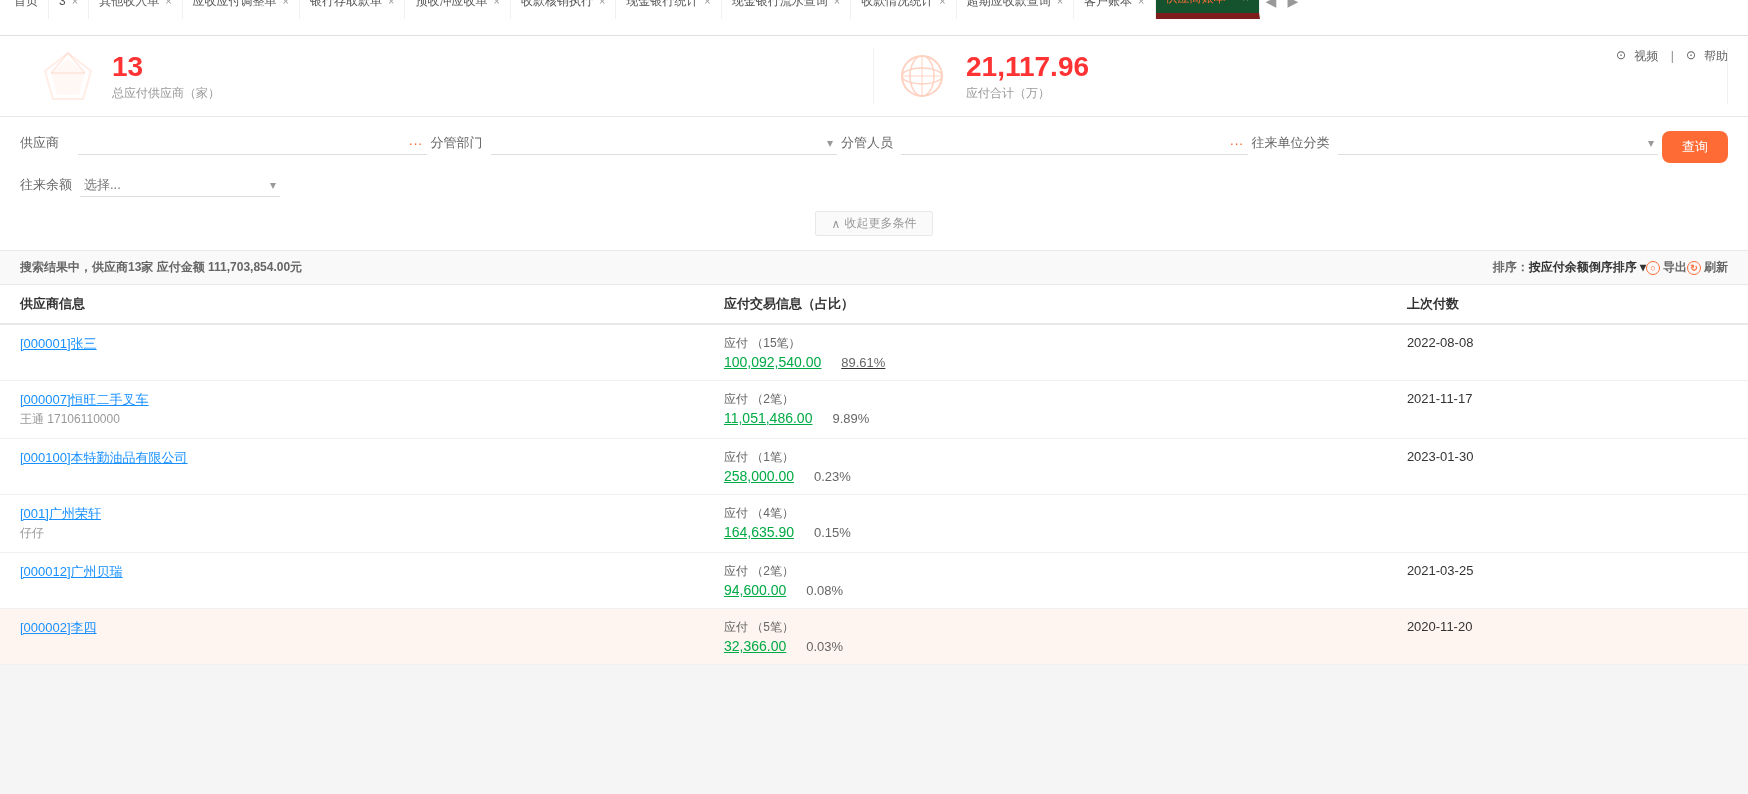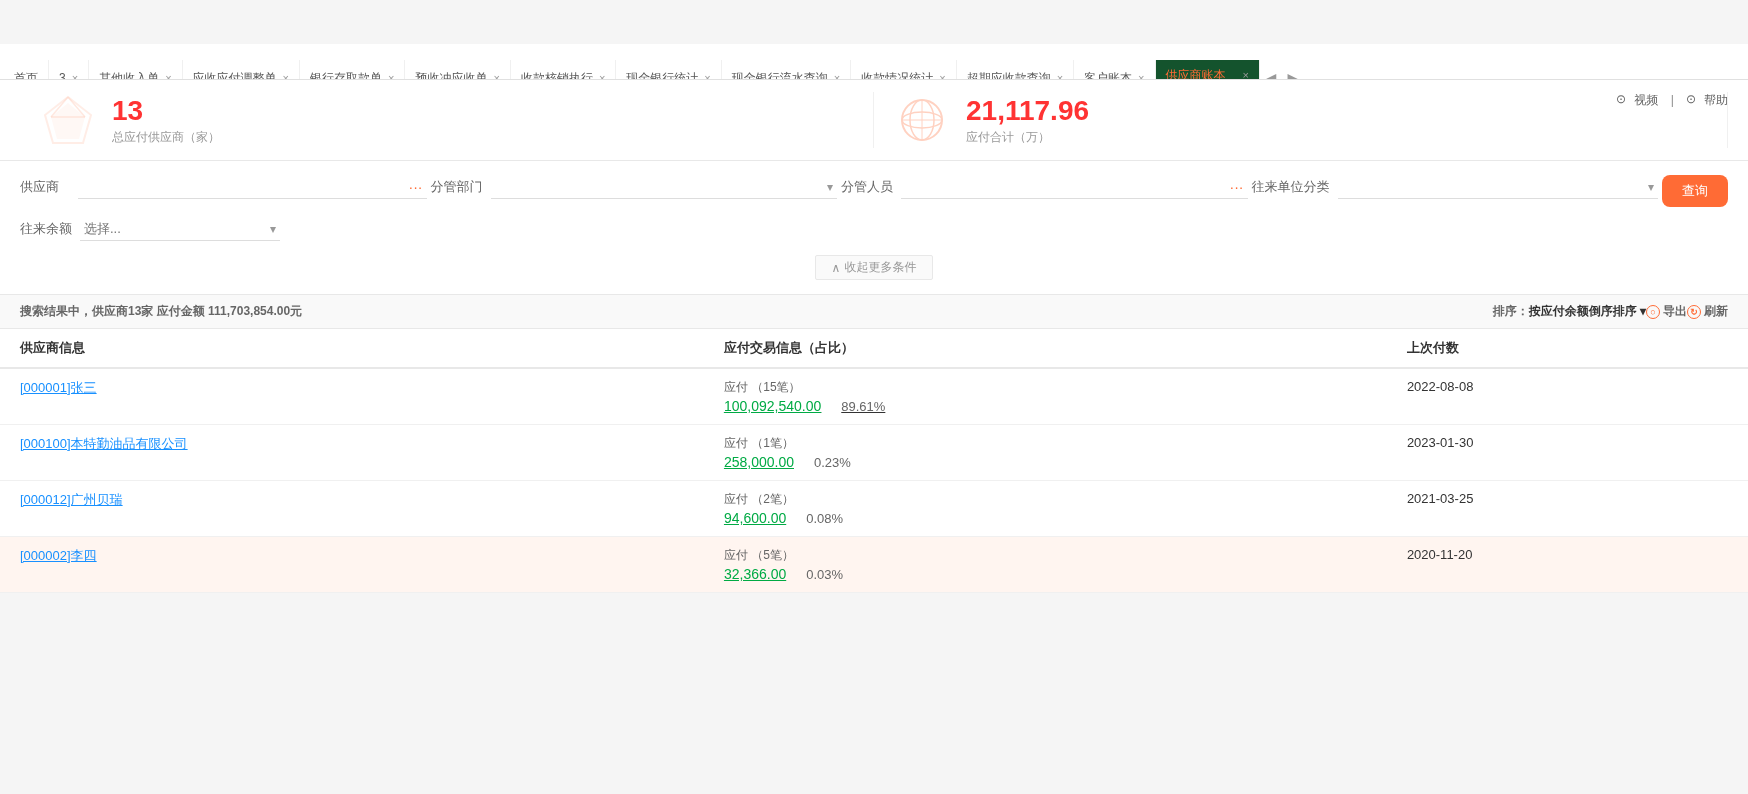--- a/index.html
+++ b/index.html
@@ -1,27 +1,26 @@
 <!DOCTYPE html>
 <html><head>
   <meta charset="utf-8">
   <style>
     * { box-sizing: border-box; margin: 0; padding: 0; }
     body { font-family: 'Microsoft YaHei', Arial, sans-serif; font-size: 13px; background: #f5f5f5; color: #333; overflow-x: hidden; }
 
     
     .top-nav {
       display: flex;
-      align-items: flex-start;
+      align-items: flex-end;
       background: #fff;
       border-bottom: 1px solid #e0e0e0;
       height: 36px;
       padding: 16px 4px;
       overflow: hidden;
-      margin-top: 44px;
     }
     .nav-tab {
       display: flex;
       align-items: center;
       padding: 0 10px;
       height: 36px;
       font-size: 12px;
       color: #555;
       cursor: pointer;
       white-space: nowrap;
@@ -482,29 +481,51 @@
           <td>
             <div class="amount-label">应付 （15笔）</div>
             <div style="display: flex; align-items: center; text-decoration: underline;">
               <span class="amount-green">100,092,540.00</span>
               <span class="percentage">89.61%</span>
             </div>
           </td>
           <td class="date-text">2022-08-08</td>
         </tr>
         <tr>
+          <td><span class="supplier-link">[000007]恒旺二手叉车</span><div class="supplier-sub">王通  17106110000</div></td>
+          <td>
+            <div class="amount-label">应付 （2笔）</div>
+            <div style="display: flex; align-items: center;">
+              <span class="amount-green">11,051,486.00</span>
+              <span class="percentage">9.89%</span>
+            </div>
+          </td>
+          <td class="date-text">2021-11-17</td>
+        </tr>
+        <tr>
           <td><span class="supplier-link">[000100]本特勤油品有限公司</span></td>
           <td>
             <div class="amount-label">应付 （1笔）</div>
             <div style="display: flex; align-items: center;">
               <span class="amount-green">258,000.00</span>
               <span class="percentage">0.23%</span>
             </div>
           </td>
           <td class="date-text">2023-01-30</td>
+        </tr>
+        <tr>
+          <td><span class="supplier-link">[001]广州荣轩</span><div class="supplier-sub">仔仔</div></td>
+          <td>
+            <div class="amount-label">应付 （4笔）</div>
+            <div style="display: flex; align-items: center;">
+              <span class="amount-green">164,635.90</span>
+              <span class="percentage">0.15%</span>
+            </div>
+          </td>
+          <td class="date-text"></td>
         </tr>
         <tr>
           <td><span class="supplier-link">[000012]广州贝瑞</span></td>
           <td>
             <div class="amount-label">应付 （2笔）</div>
             <div style="display: flex; align-items: center;">
               <span class="amount-green">94,600.00</span>
               <span class="percentage">0.08%</span>
             </div>
           </td>

